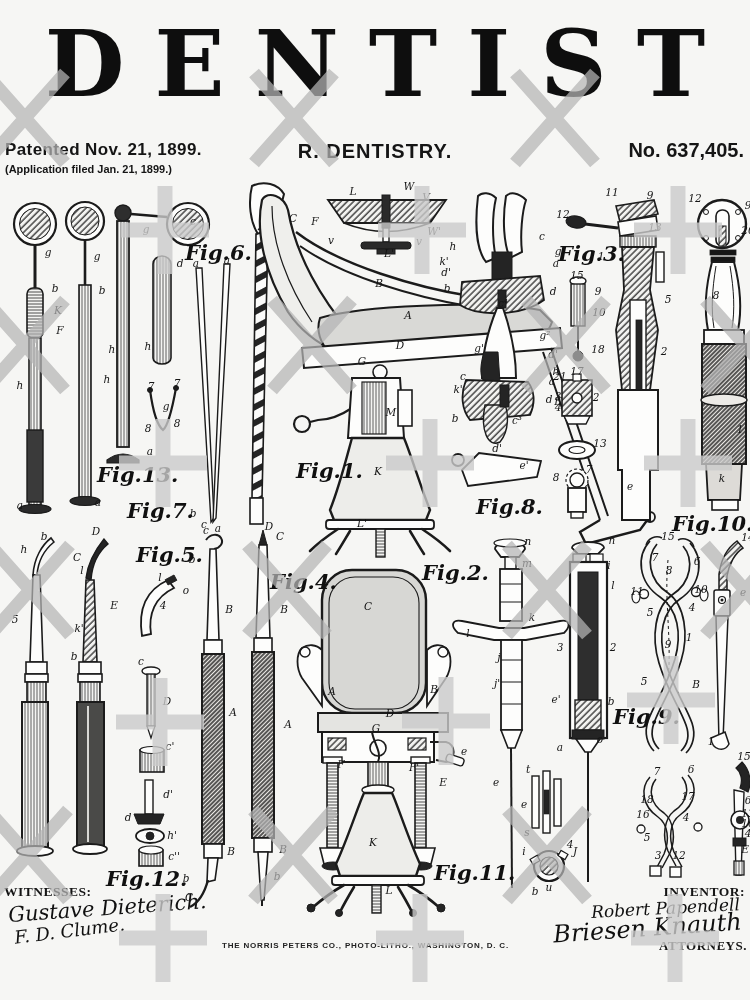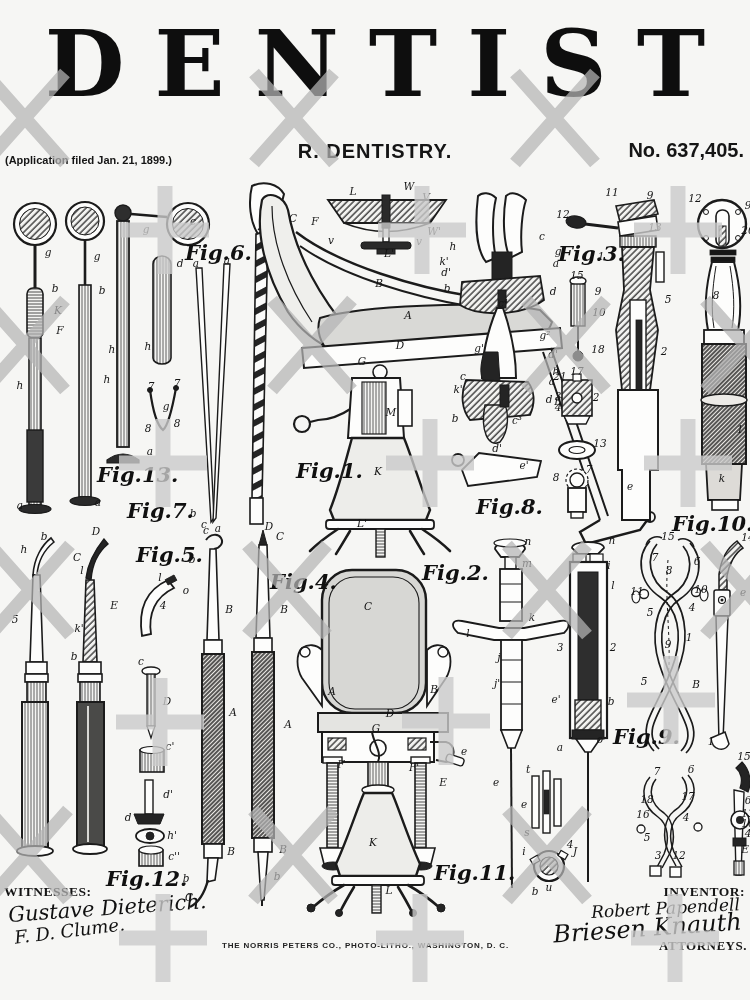--- a/index.html
+++ b/index.html
@@ -3,21 +3,21 @@
 <meta charset="utf-8">
 <style>
   html,body{margin:0;padding:0;}
   body{width:750px;height:1000px;background:#f6f6f4;position:relative;overflow:hidden;
        font-family:"Liberation Sans",sans-serif;color:#151515;}
   .abs{position:absolute;}
   #big-title{top:16px;left:0;width:750px;text-align:center;font-family:"DejaVu Serif",serif;
        font-weight:bold;font-size:92px;line-height:1.05;letter-spacing:30px;text-indent:30px;color:#0e0e0e;}
   #hdr-left{top:140px;left:5px;}
   .patented{font-size:17px;font-weight:bold;letter-spacing:.4px;}
-  .appline{font-size:11px;font-weight:bold;margin-top:14px;}
+  .appline{font-size:11px;font-weight:bold;margin-top:3px;}
   #hdr-center{top:140px;left:150px;width:450px;text-align:center;}
   .inv-line{font-size:20px;font-weight:bold;letter-spacing:1px;}
   .ttl-line{font-family:"Liberation Serif",serif;font-size:13px;font-weight:bold;letter-spacing:1.6px;margin-top:3px;}
   #hdr-right{top:139px;right:6px;font-size:20px;font-weight:bold;}
   .figlabel{position:absolute;font-family:"DejaVu Serif",serif;font-style:italic;font-weight:bold;
        font-size:21px;white-space:nowrap;color:#101010;z-index:4;}
   .ann{position:absolute;font-family:"DejaVu Serif",serif;font-style:italic;font-size:10.5px;
        transform:translate(-50%,-55%);white-space:nowrap;color:#141414;z-index:4;}
   #art,#wm{position:absolute;left:0;top:0;z-index:2;}
   #wm{z-index:9;pointer-events:none;}
@@ -326,40 +326,41 @@
     <polygon points="734,790 744,792 741,875 736,875" fill="#fdfdfc" stroke-width="1.4"></polygon>
     <circle cx="740" cy="820" r="9" fill="#fdfdfc" stroke-width="1.6"></circle>
     <circle cx="740" cy="820" r="4" fill="#242424" stroke="none"></circle>
     <rect x="733" y="838" width="13" height="8" fill="#242424" stroke-width="1"></rect>
     <rect x="734" y="861" width="10" height="14" fill="url(#vln)" stroke-width="1.3"></rect>
   </g>
 </svg>
 
 <div id="big-title" class="abs">DENTIST</div>
 <div id="hdr-left" class="abs">
+  <div class="patented">Patented Nov. 21, 1899.</div>
   <div class="appline">(Application filed Jan. 21, 1899.)</div>
 </div>
 <div id="hdr-center" class="abs">
   <div class="inv-line">R. DENTISTRY.</div>
 </div>
 <div id="hdr-right" class="abs">No. 637,405.</div>
 
 <div class="figlabel" style="left:185px;top:240px">Fig.6.</div>
 <div class="figlabel" style="left:97px;top:462px">Fig.13.</div>
 <div class="figlabel" style="left:127px;top:498px">Fig.7.</div>
 <div class="figlabel" style="left:296px;top:458px">Fig.1.</div>
 <div class="figlabel" style="left:558px;top:241px">Fig.3.</div>
 <div class="figlabel" style="left:476px;top:494px">Fig.8.</div>
 <div class="figlabel" style="left:672px;top:511px">Fig.10.</div>
 <div class="figlabel" style="left:136px;top:542px">Fig.5.</div>
 <div class="figlabel" style="left:270px;top:569px">Fig.4.</div>
 <div class="figlabel" style="left:422px;top:560px">Fig.2.</div>
 <div class="figlabel" style="left:106px;top:866px">Fig.12.</div>
 <div class="figlabel" style="left:434px;top:860px">Fig.11.</div>
-<div class="figlabel" style="left:613px;top:724px">Fig.9.</div>
+<div class="figlabel" style="left:613px;top:704px">Fig.9.</div>
 
 <div id="annotations">
     <span class="ann" style="left: 48px; top: 253px;">g</span>
     <span class="ann" style="left: 55px; top: 289px;">b</span>
     <span class="ann" style="left: 58px; top: 311px;">K</span>
     <span class="ann" style="left: 60px; top: 331px;">F</span>
     <span class="ann" style="left: 20px; top: 386px;">h</span>
     <span class="ann" style="left: 20px; top: 506px;">a</span>
     <span class="ann" style="left: 97px; top: 257px;">g</span>
     <span class="ann" style="left: 102px; top: 291px;">b</span>

